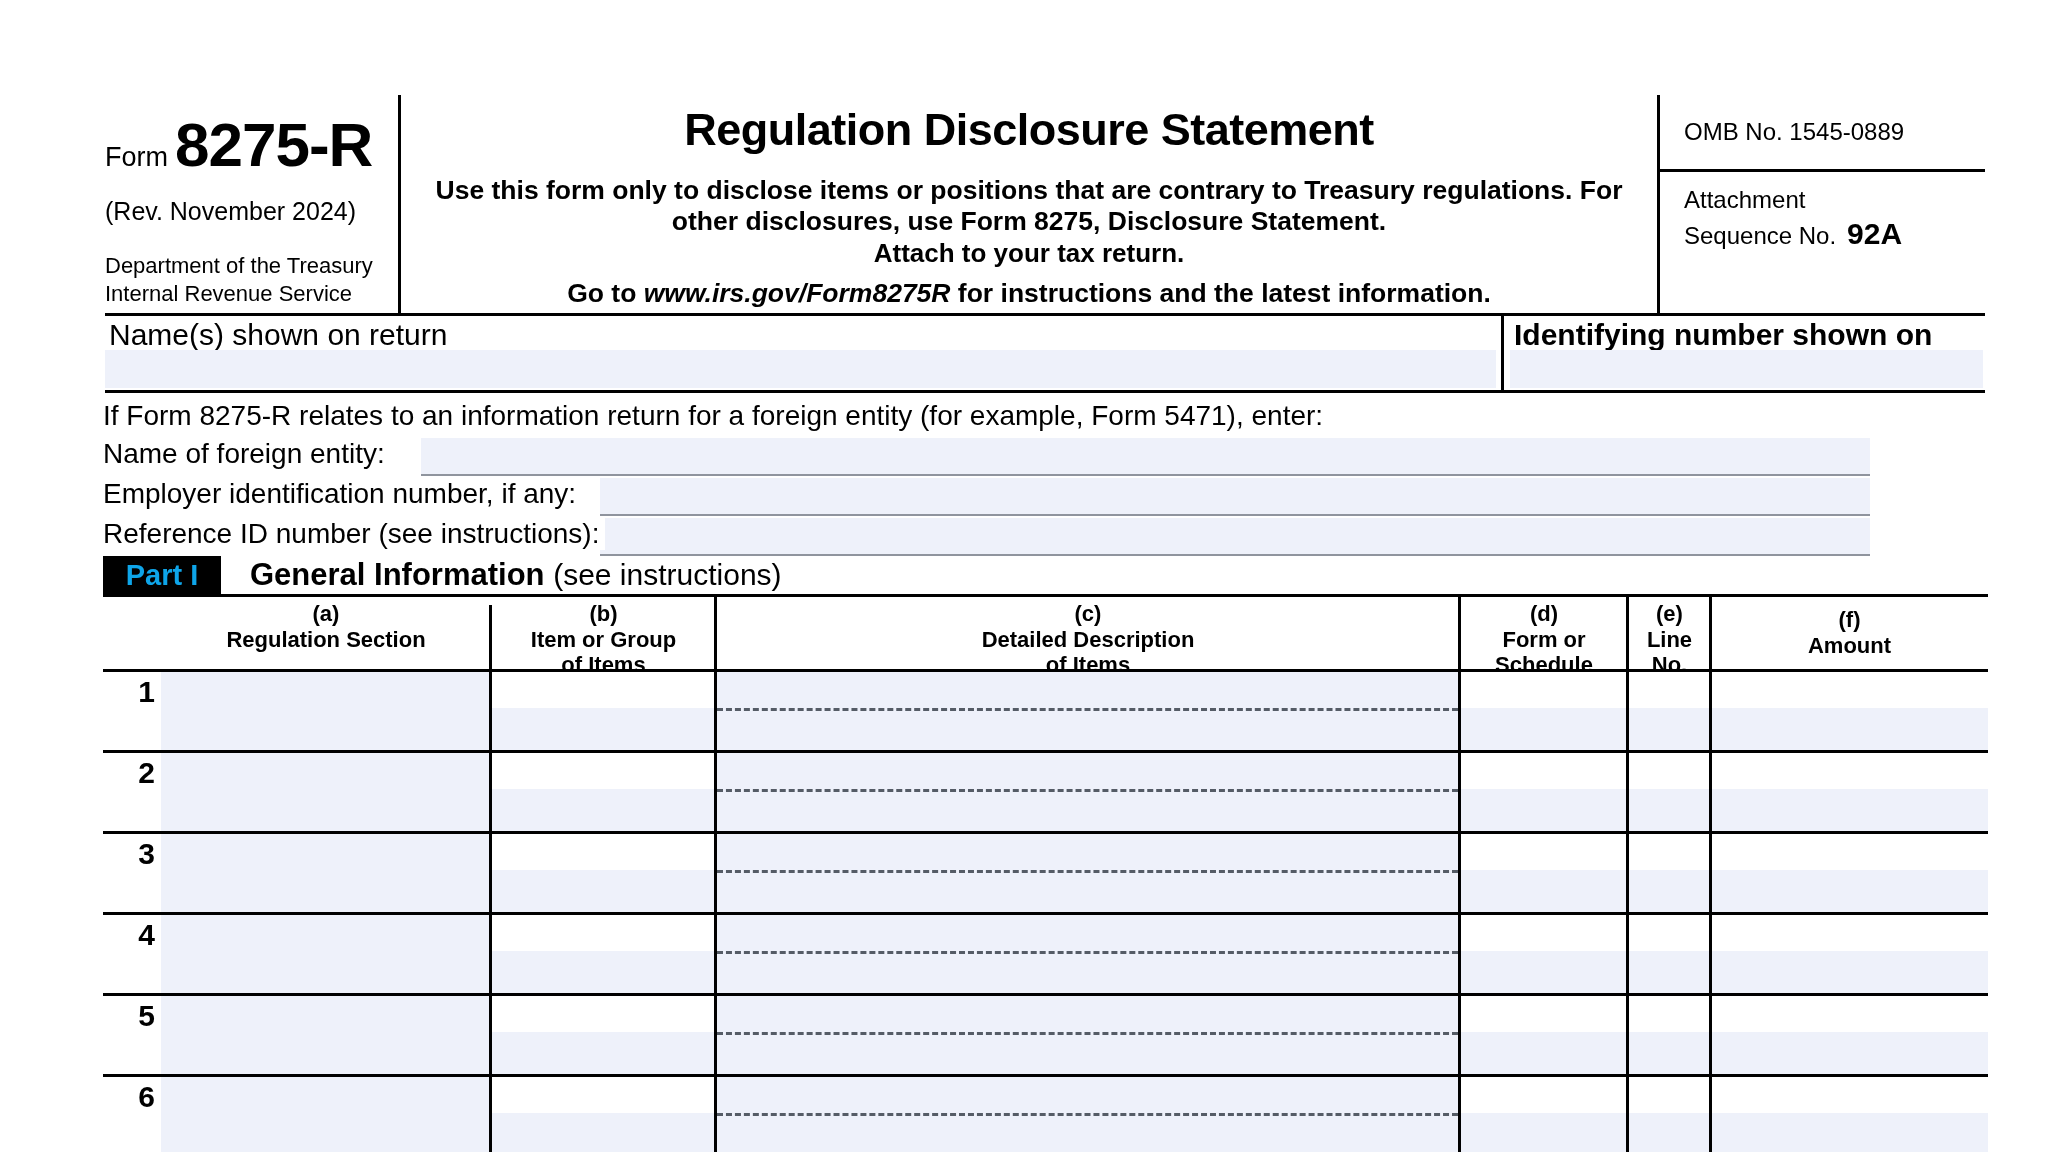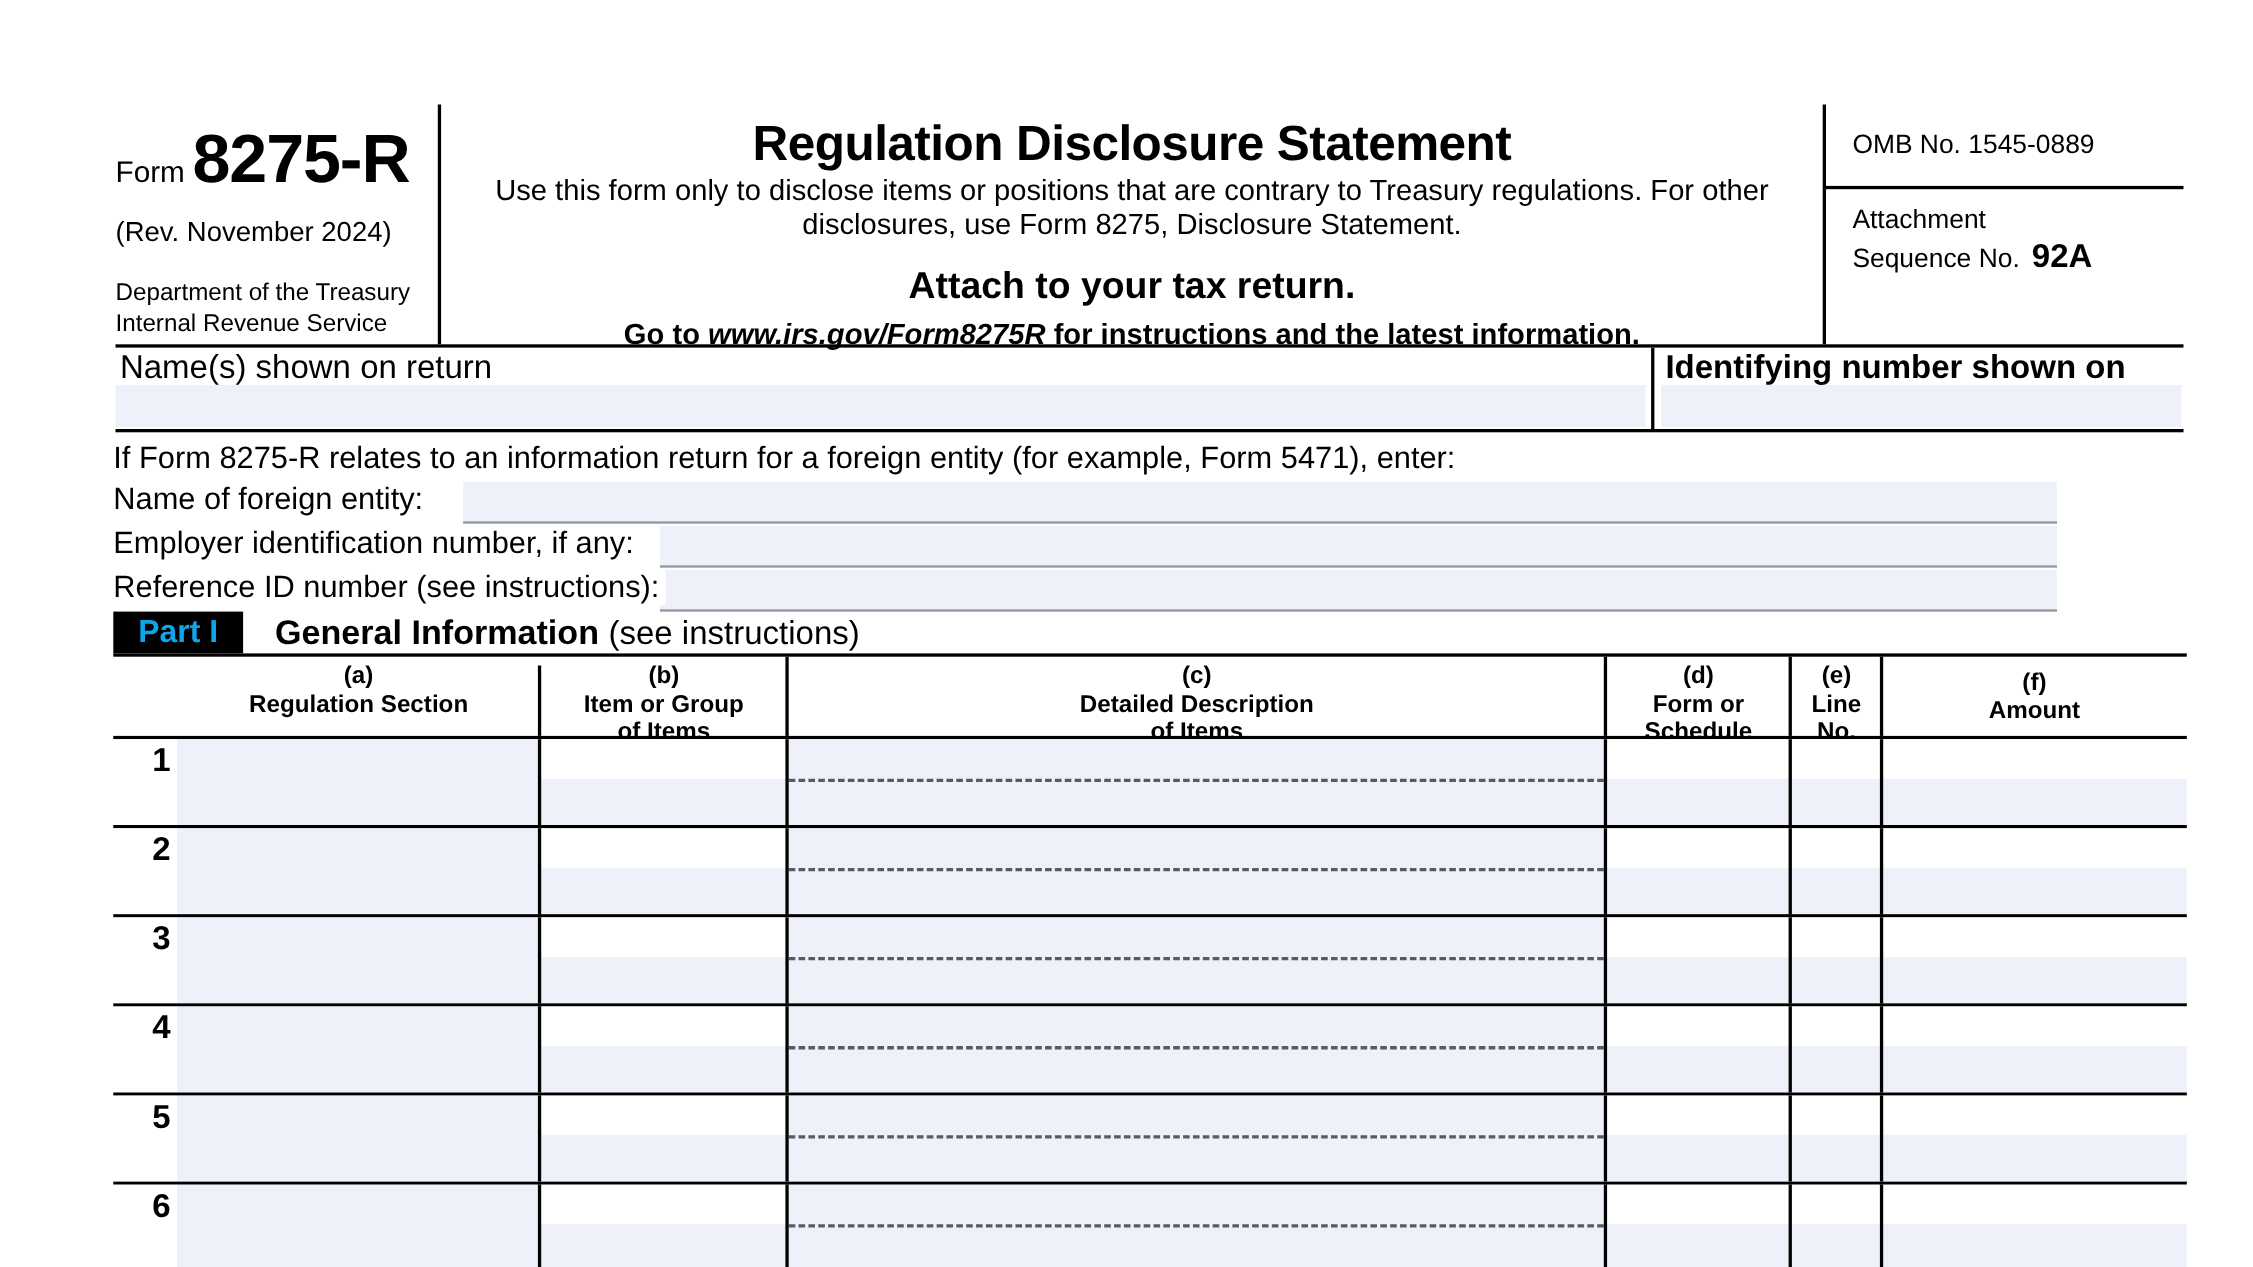--- a/index.html
+++ b/index.html
@@ -77,29 +77,29 @@
     position: relative;
   }
   .title-main {
     font-size: 45px;
     font-weight: bold;
     letter-spacing: -0.5px;
     margin-top: 6px;
   }
   .title-sub {
     font-size: 26.5px;
-    font-weight: normal;
+    font-weight: bold;
     line-height: 1.18;
-    margin-top: 2px;
+    margin-top: 19px;
     padding: 0 33px;
   }
   .title-attach {
-    font-size: 34px;
-    font-weight: bold;
-    margin-top: 20px;
+    font-size: 26px;
+    font-weight: bold;
+    margin-top: 0;
   }
   .title-goto {
     font-size: 26.5px;
     font-weight: bold;
     margin-top: 9px;
   }
   .goto-url {
     font-style: italic;
     font-weight: bold;
   }

